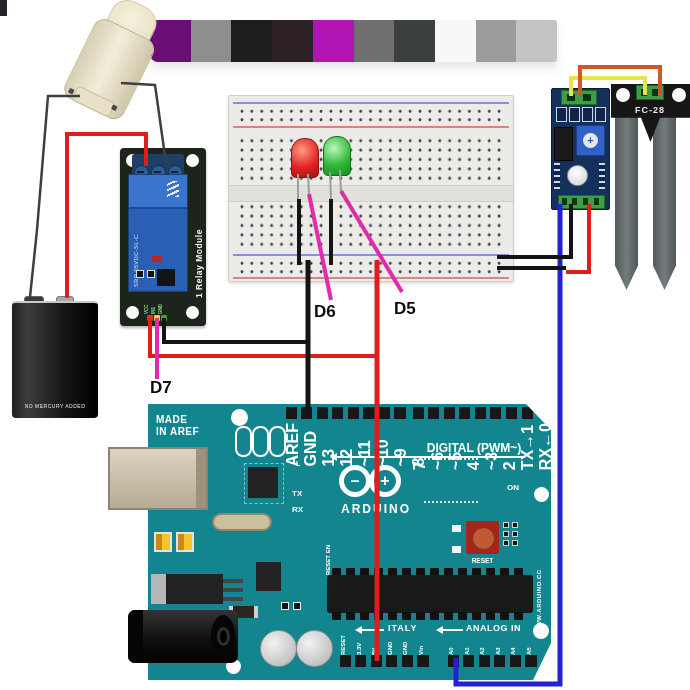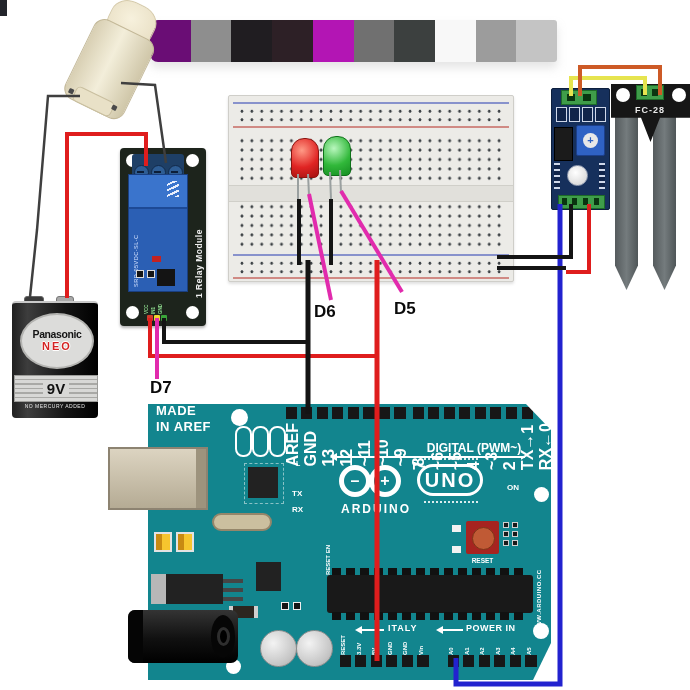--- a/index.html
+++ b/index.html
@@ -182,27 +182,20 @@
   <div class="holes half" style="top:106px"></div>
   <div class="line blue" style="top:158px"></div>
   <div class="holes rail" style="top:163px"></div>
   <div class="line red" style="top:181px"></div>
 </div>
 
 <div class="abs battery">
   <div class="bat-term" style="left:12px;width:18px;background:#3a3a3a;border:1px solid #666"></div>
   <div class="bat-term" style="left:44px;width:16px;background:#a9a9a9;border:1px solid #777"></div>
   <div class="bat-body"></div>
-  <div class="bat-oval">
-    <div class="bat-brand">Panasonic</div>
-    <div class="bat-neo">NEO</div>
-  </div>
-  <div class="bat-band">
-    <span class="bat-9v">9V</span>
-  </div>
   <div class="bat-note">NO MERCURY ADDED</div>
 </div>
 
 <div class="abs relay">
   <div class="hole abs" style="left:6px;top:6px;width:13px;height:13px"></div>
   <div class="hole abs" style="left:66px;top:6px;width:13px;height:13px"></div>
   <div class="hole abs" style="left:6px;top:158px;width:13px;height:13px"></div>
   <div class="hole abs" style="left:66px;top:158px;width:13px;height:13px"></div>
   <div class="relay-term">
     <div class="screw" style="left:2px"></div>
@@ -271,21 +264,21 @@
   <div class="hole abs" style="left:5px;top:4px;width:14px;height:14px"></div>
   <div class="hole abs" style="left:61px;top:4px;width:14px;height:14px"></div>
   <div class="gterm" style="left:25px;top:1px;width:26px;height:13px">
     <i style="left:4px;width:6px"></i>
       <i style="left:15px;width:6px"></i>
   </div>
   <div class="probe-lbl">FC-28</div>
 </div>
 
 <div class="abs uno">
-  <div class="silk" style="left:8px;top:0;font-size:13px;line-height:1.2;letter-spacing:.5px">
+  <div class="silk" style="left:8px;top:11px;font-size:10px;line-height:1.2;letter-spacing:.5px">
     <div>MADE</div>
       <div>IN AREF</div>
   </div>
   <div class="hole abs" style="left:83px;top:6px;width:17px;height:17px"></div>
   <div class="stadium" style="left:87px;top:23px"></div>
   <div class="stadium" style="left:104px;top:23px"></div>
   <div class="stadium" style="left:121px;top:23px"></div>
 
   <div class="pins" style="left:138px;top:4px;width:123px"></div>
   <div class="pins" style="left:265px;top:4px;width:120px"></div>
@@ -316,21 +309,20 @@
   <div class="silk" style="left:144px;top:86px;font-size:8px">TX</div>
   <div class="silk" style="left:144px;top:102px;font-size:8px">RX</div>
 
   <div class="abs" style="left:96px;top:60px;width:38px;height:39px;border:1px dashed rgba(255,255,255,.5)"></div>
   <div class="chip" style="left:100px;top:64px;width:30px;height:31px"></div>
 
   <div class="ring" style="left:191px;top:62px"><span>–</span></div>
   <div class="ring" style="left:221px;top:62px"><span>+</span></div>
   <div class="silk" style="left:185px;top:99px;width:86px;text-align:center;font-size:12px;letter-spacing:2px">ARDUINO</div>
   <div class="dotted" style="left:276px;top:55px"></div>
-  <div class="uno-oval" style="left:269px;top:61px">UNO</div>
   <div class="dotted" style="left:276px;top:98px"></div>
   <div class="silk" style="left:359px;top:80px;font-size:8px">ON</div>
   <div class="hole abs" style="left:386px;top:84px;width:15px;height:15px"></div>
 
   <div class="wpad" style="left:304px;top:122px"></div>
   <div class="wpad" style="left:304px;top:143px"></div>
   <div class="rbtn">
       <i></i>
     </div>
   <div class="icsp">
@@ -360,21 +352,21 @@
     <i style="width:6px;height:6px;background:#151515;border:1px solid #eee"></i>
   </div>
 
   <div class="dip-pins" style="top:165px"></div>
   <div class="dip"></div>
   <div class="dip-pins" style="top:209px"></div>
 
   <div class="arrow" style="left:210px;top:226px;width:26px"></div>
   <div class="silk" style="left:240px;top:220px;font-size:9px;letter-spacing:1px">ITALY</div>
   <div class="arrow" style="left:291px;top:226px;width:24px"></div>
-  <div class="silk" style="left:318px;top:220px;font-size:9px;letter-spacing:.5px">POWER IN</div>
+  <div class="silk" style="left:318px;top:220px;font-size:9px;letter-spacing:.5px">ANALOG IN</div>
   <div class="vlbls pwr-lbls" style="left:192px;top:230px">
       <span>RESET</span>
       <span>3.3V</span>
       <span>5V</span>
       <span>GND</span>
       <span>GND</span>
       <span>Vin</span>
     </div>
   <div class="vlbls ana-lbls" style="left:300px;top:230px">
       <span>A0</span>

